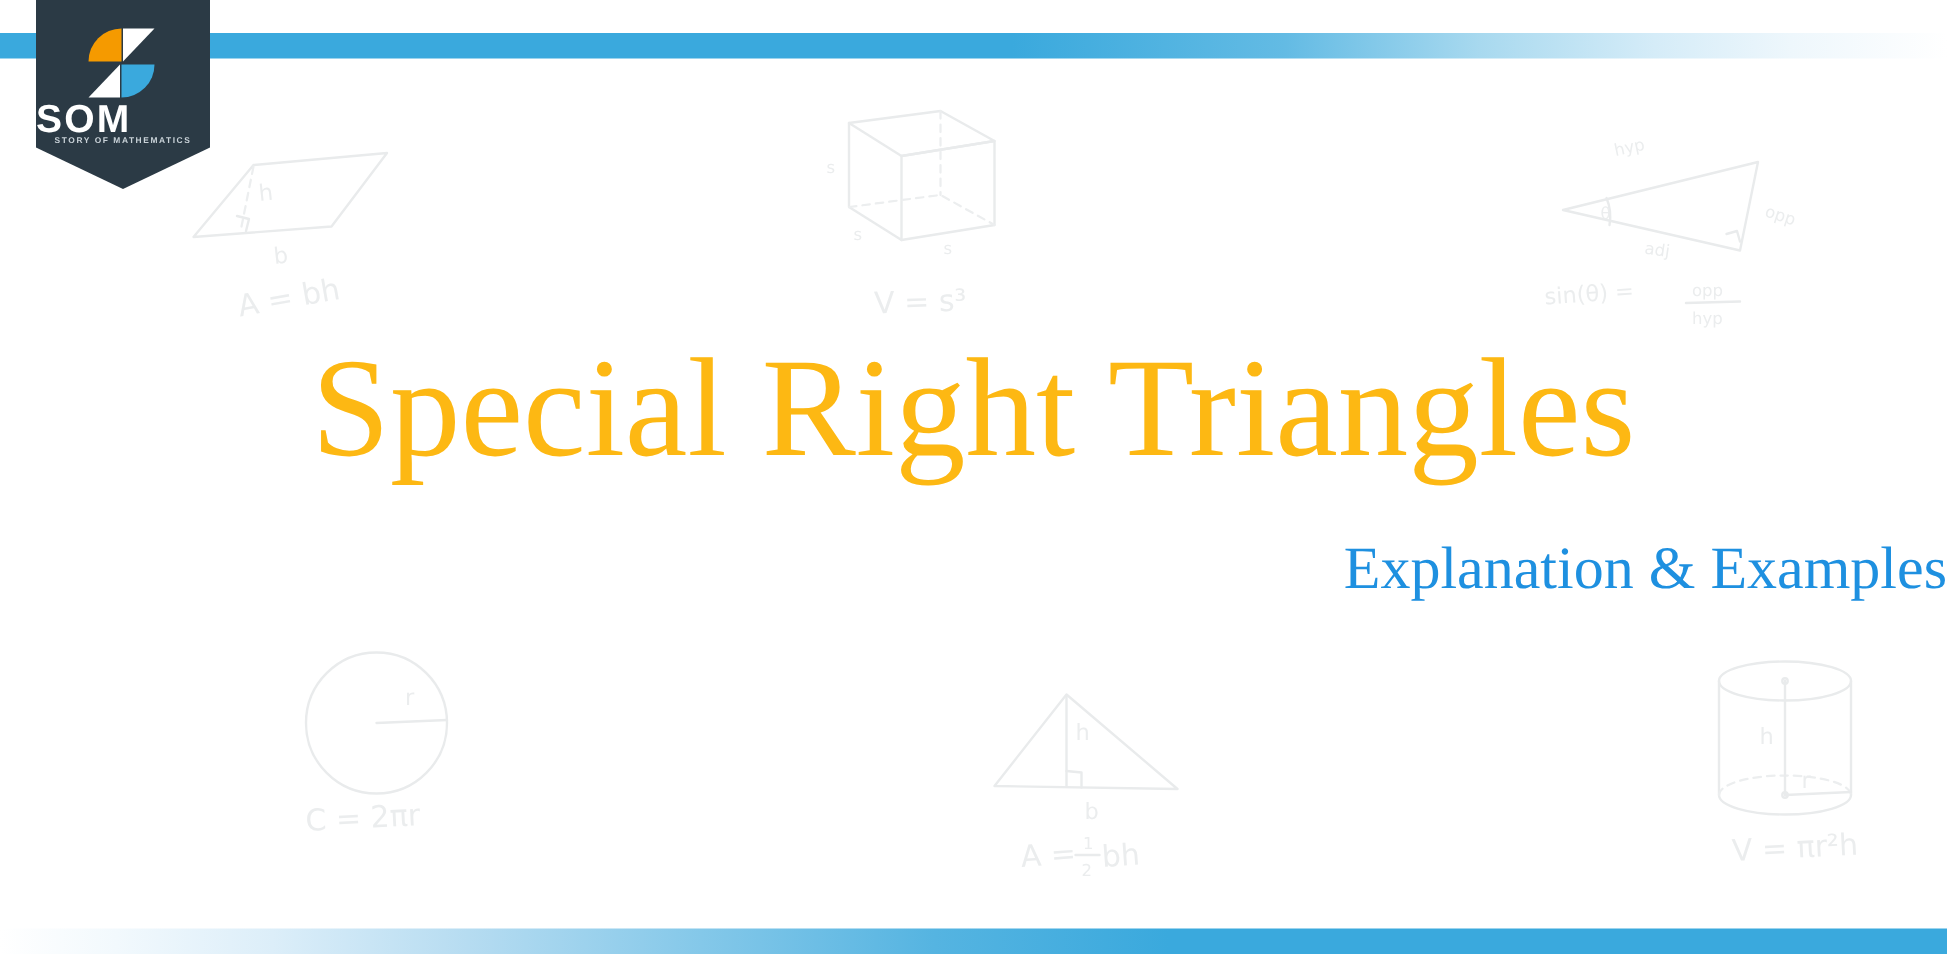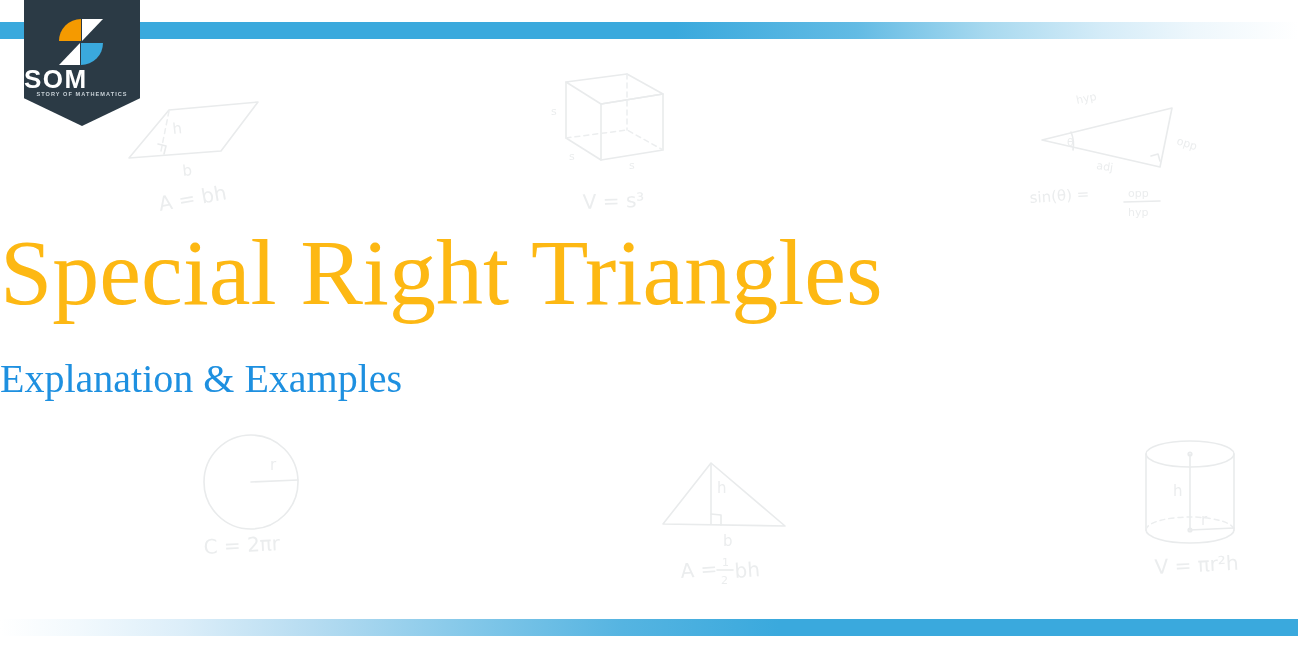--- a/index.html
+++ b/index.html
@@ -81,33 +81,34 @@
     letter-spacing: 1.05px;
     line-height: 1;
   }
 
   
   #page-title {
     position: absolute;
     left: 0;
     top: 222px;
     width: 1298px;
+    text-align: center;
     color: #FDB813;
     font-family: "Liberation Serif", serif;
     font-weight: normal;
     font-size: 94px;
     line-height: 1.08;
     white-space: nowrap;
   }
   #page-subtitle {
     position: absolute;
     left: 0;
     top: 357px;
     width: 1298px;
-    text-align: left;
+    text-align: right;
     color: #1E90E0;
     font-family: "Liberation Serif", serif;
     font-weight: normal;
     font-size: 40px;
     line-height: 1.1;
     white-space: nowrap;
   }
 
   
   .doodle {

